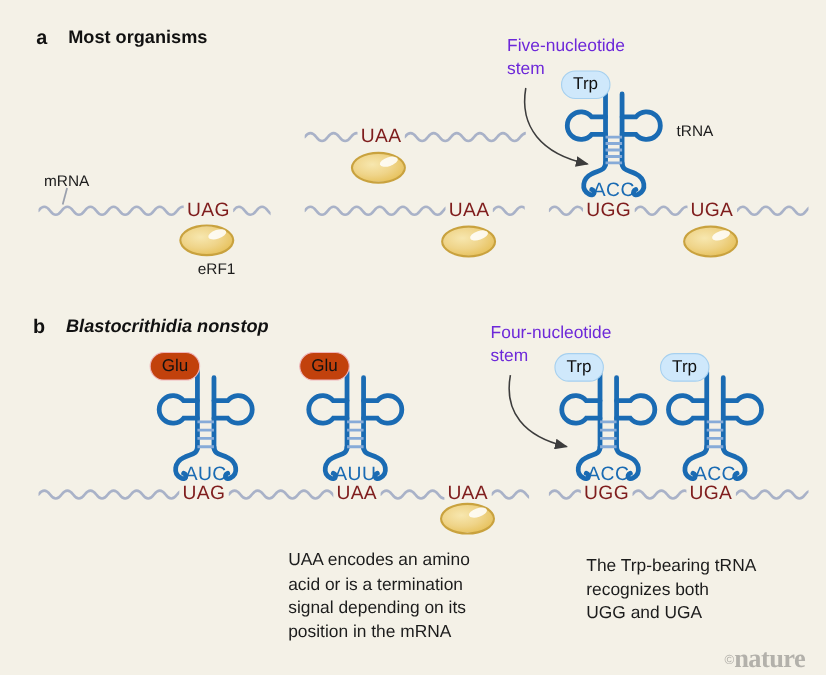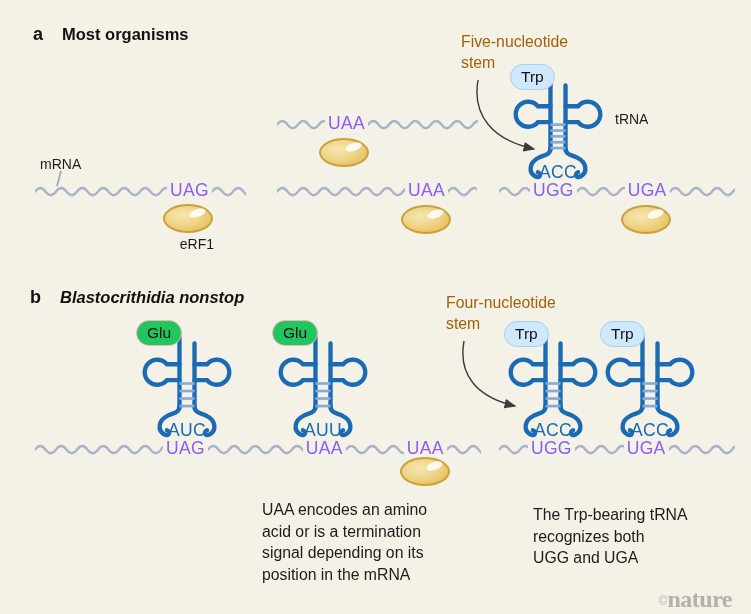--- a/index.html
+++ b/index.html
@@ -3,32 +3,32 @@
 <meta charset="utf-8">
 <style>
   html,body{margin:0;padding:0;}
   body{font-family:"Liberation Sans",sans-serif;}
   #canvas{position:relative;width:751px;height:614px;background:#f4f1e7;overflow:hidden;}
 
   .panel-letter{position:absolute;font-size:18px;font-weight:bold;color:#111;}
   .panel-title{position:absolute;font-size:16.5px;font-weight:bold;color:#111;}
   .panel-title.italic{font-style:italic;}
 
-  .annotation{position:absolute;font-size:15.8px;line-height:1.35;color:#a16207;white-space:pre-line;}
+  .annotation{position:absolute;font-size:15.8px;line-height:1.35;color:#6d28d9;white-space:pre-line;}
   .caption{position:absolute;font-size:15.8px;line-height:1.37;color:#1c1c1c;white-space:pre-line;}
   .small-label{position:absolute;font-size:14px;color:#1c1c1c;}
 
   .mrow{position:absolute;display:flex;align-items:center;height:26px;}
-  .codon{font-size:17.5px;color:#8b5cf6;margin:0 3px;line-height:1;letter-spacing:.3px;}
+  .codon{font-size:17.5px;color:#7f1d1d;margin:0 3px;line-height:1;letter-spacing:.3px;}
   svg.wave{display:block;flex:0 0 auto;}
 
   .badge{position:absolute;height:26px;display:flex;align-items:center;justify-content:flex-start;
          padding:0 10px;border-radius:14px;font-size:15.5px;color:#111;z-index:5;box-sizing:border-box;}
   .badge.trp{background:#cfe8fb;border:1.5px solid #a6d0ef;}
-  .badge.glu{background:#22c55e;border:1.5px solid #efb6bc;}
+  .badge.glu{background:#c2410c;border:1.5px solid #efb6bc;}
 
   .trna{position:absolute;width:92px;height:117px;z-index:3;}
   .trna text.ac{font-family:"Liberation Sans",sans-serif;font-size:21px;fill:#1a6bb3;letter-spacing:.4px;}
 
   .erf1{position:absolute;width:50px;height:29px;border-radius:50%;
         background:radial-gradient(ellipse at 38% 38%,#f7e7af 0%,#efd489 45%,#e8c462 75%,#e0b64e 100%);
         border:2.5px solid #c9a23e;box-sizing:border-box;z-index:2;}
   .erf1::after{content:"";position:absolute;right:5px;top:3px;width:17px;height:8px;border-radius:50%;
         background:#ffffff;opacity:.85;transform:rotate(-18deg);}
 

